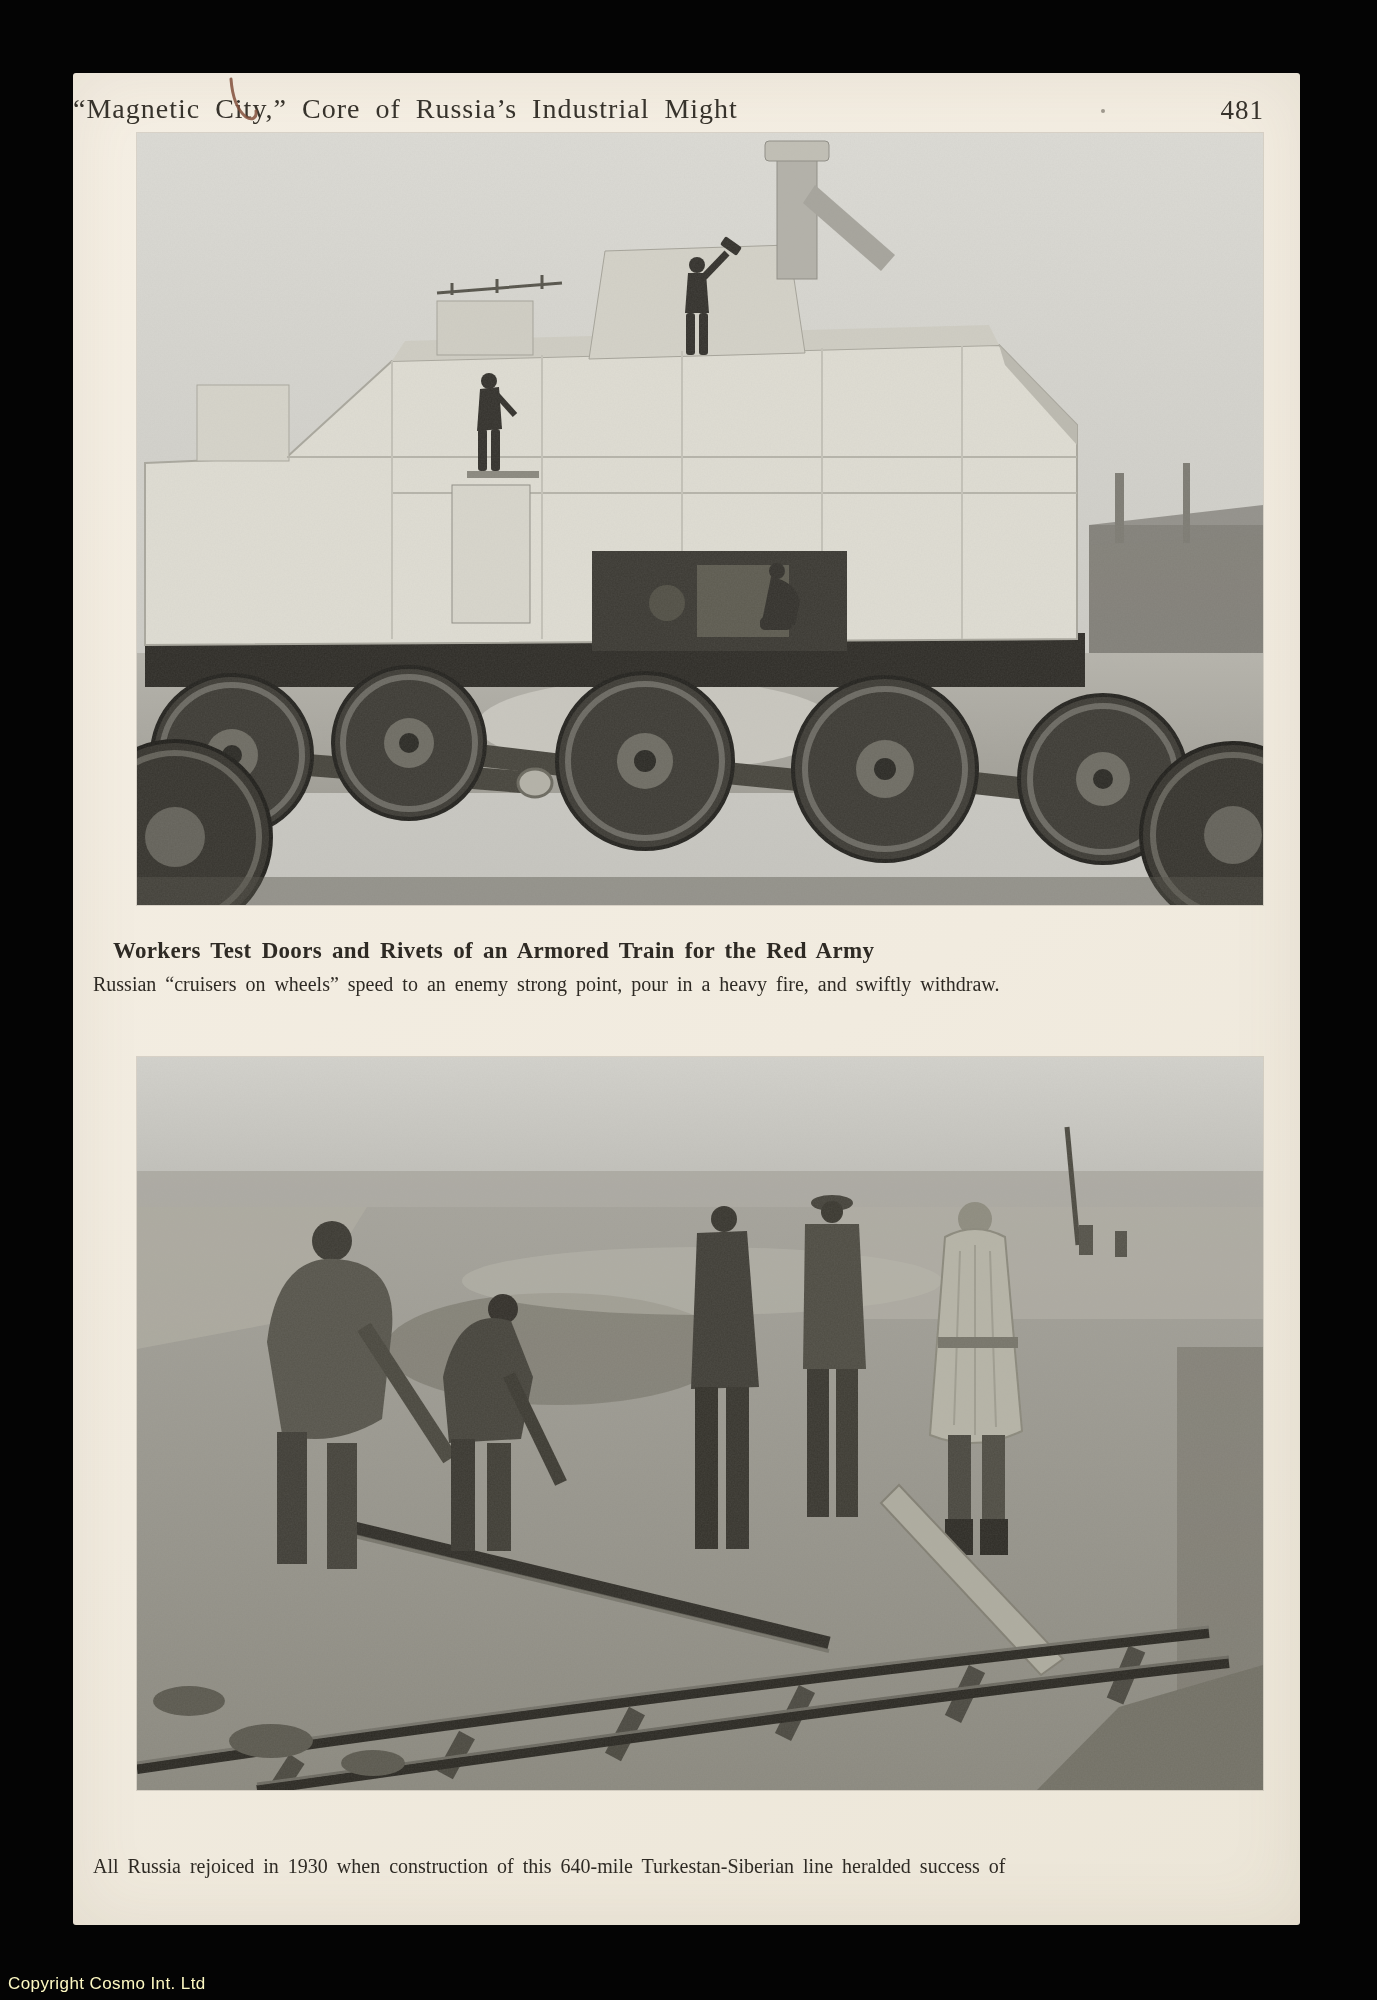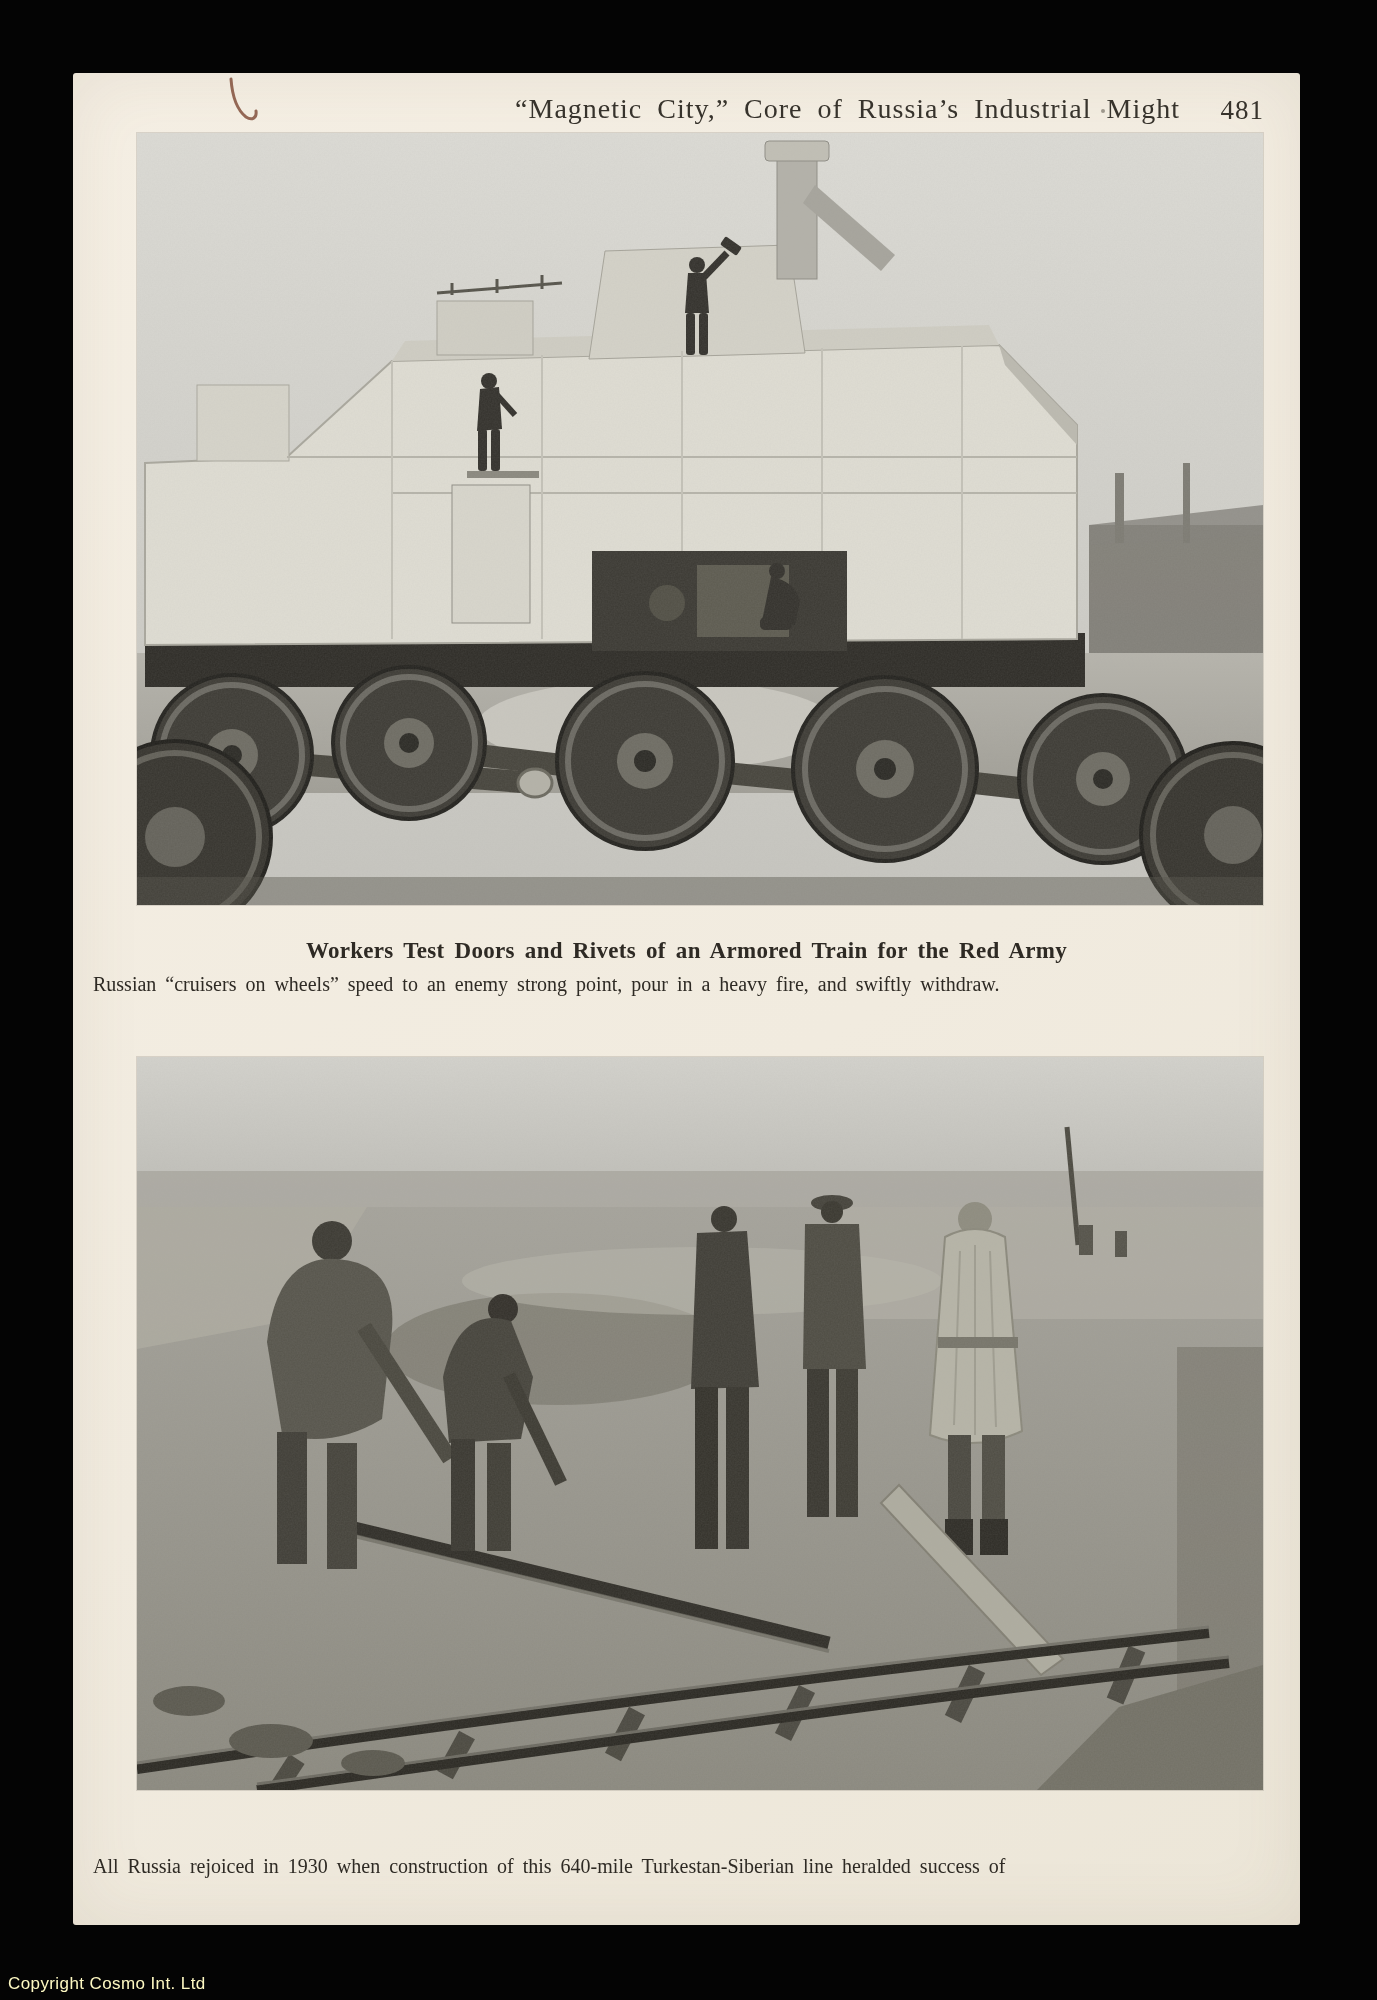--- a/index.html
+++ b/index.html
@@ -8,42 +8,42 @@
     background:#040404; overflow:hidden;
     font-family:"Liberation Serif","DejaVu Serif",serif;
   }
   .paper {
     position:absolute; left:73px; top:73px; width:1227px; height:1852px;
     background:linear-gradient(145deg,#f5efe4 0%,#f1ebdf 55%,#ece6d8 100%);
     border-radius:3px;
     box-shadow:inset 0 0 70px rgba(120,100,70,.10);
   }
   .header-title {
-    position:absolute; top:20px; left:0; right:120px; text-align:right;
+    position:absolute; top:20px; left:0; right:120px; text-align:left;
     font-size:28px; color:#37332c; letter-spacing:1px; word-spacing:7px;
     white-space:pre;
   }
   .page-number {
     position:absolute; top:22px; right:36px;
     font-size:27px; color:#37332c; letter-spacing:1px;
   }
   .pen-mark { position:absolute; left:150px; top:4px; width:40px; height:52px; }
   .ink-dot {
     position:absolute; left:1028px; top:36px; width:4px; height:4px;
     border-radius:50%; background:rgba(90,84,72,.55);
   }
   .photo {
     position:absolute; left:64px; width:1126px; background:#c9c8c2;
     box-shadow:0 0 0 1px rgba(60,55,45,.15);
   }
   .photo svg { display:block; width:100%; height:100%; }
   #photo-train { top:60px;  height:772px; }
   #photo-rails { top:984px; height:733px; }
   .cap-title {
-    position:absolute; left:40px; right:40px; text-align:center;
+    position:absolute; left:40px; right:40px; 
     font-weight:bold; font-size:23px; color:#2e2a24;
     letter-spacing:.3px; word-spacing:4px; white-space:pre;
   }
   .cap-body {
     position:absolute; left:20px; right:20px; text-align:left;
     font-size:20px; line-height:23px; color:#2e2a24;
     word-spacing:4px;
   }
   .cap-line { white-space:pre; }
   #cap1-title { top:865px; }

